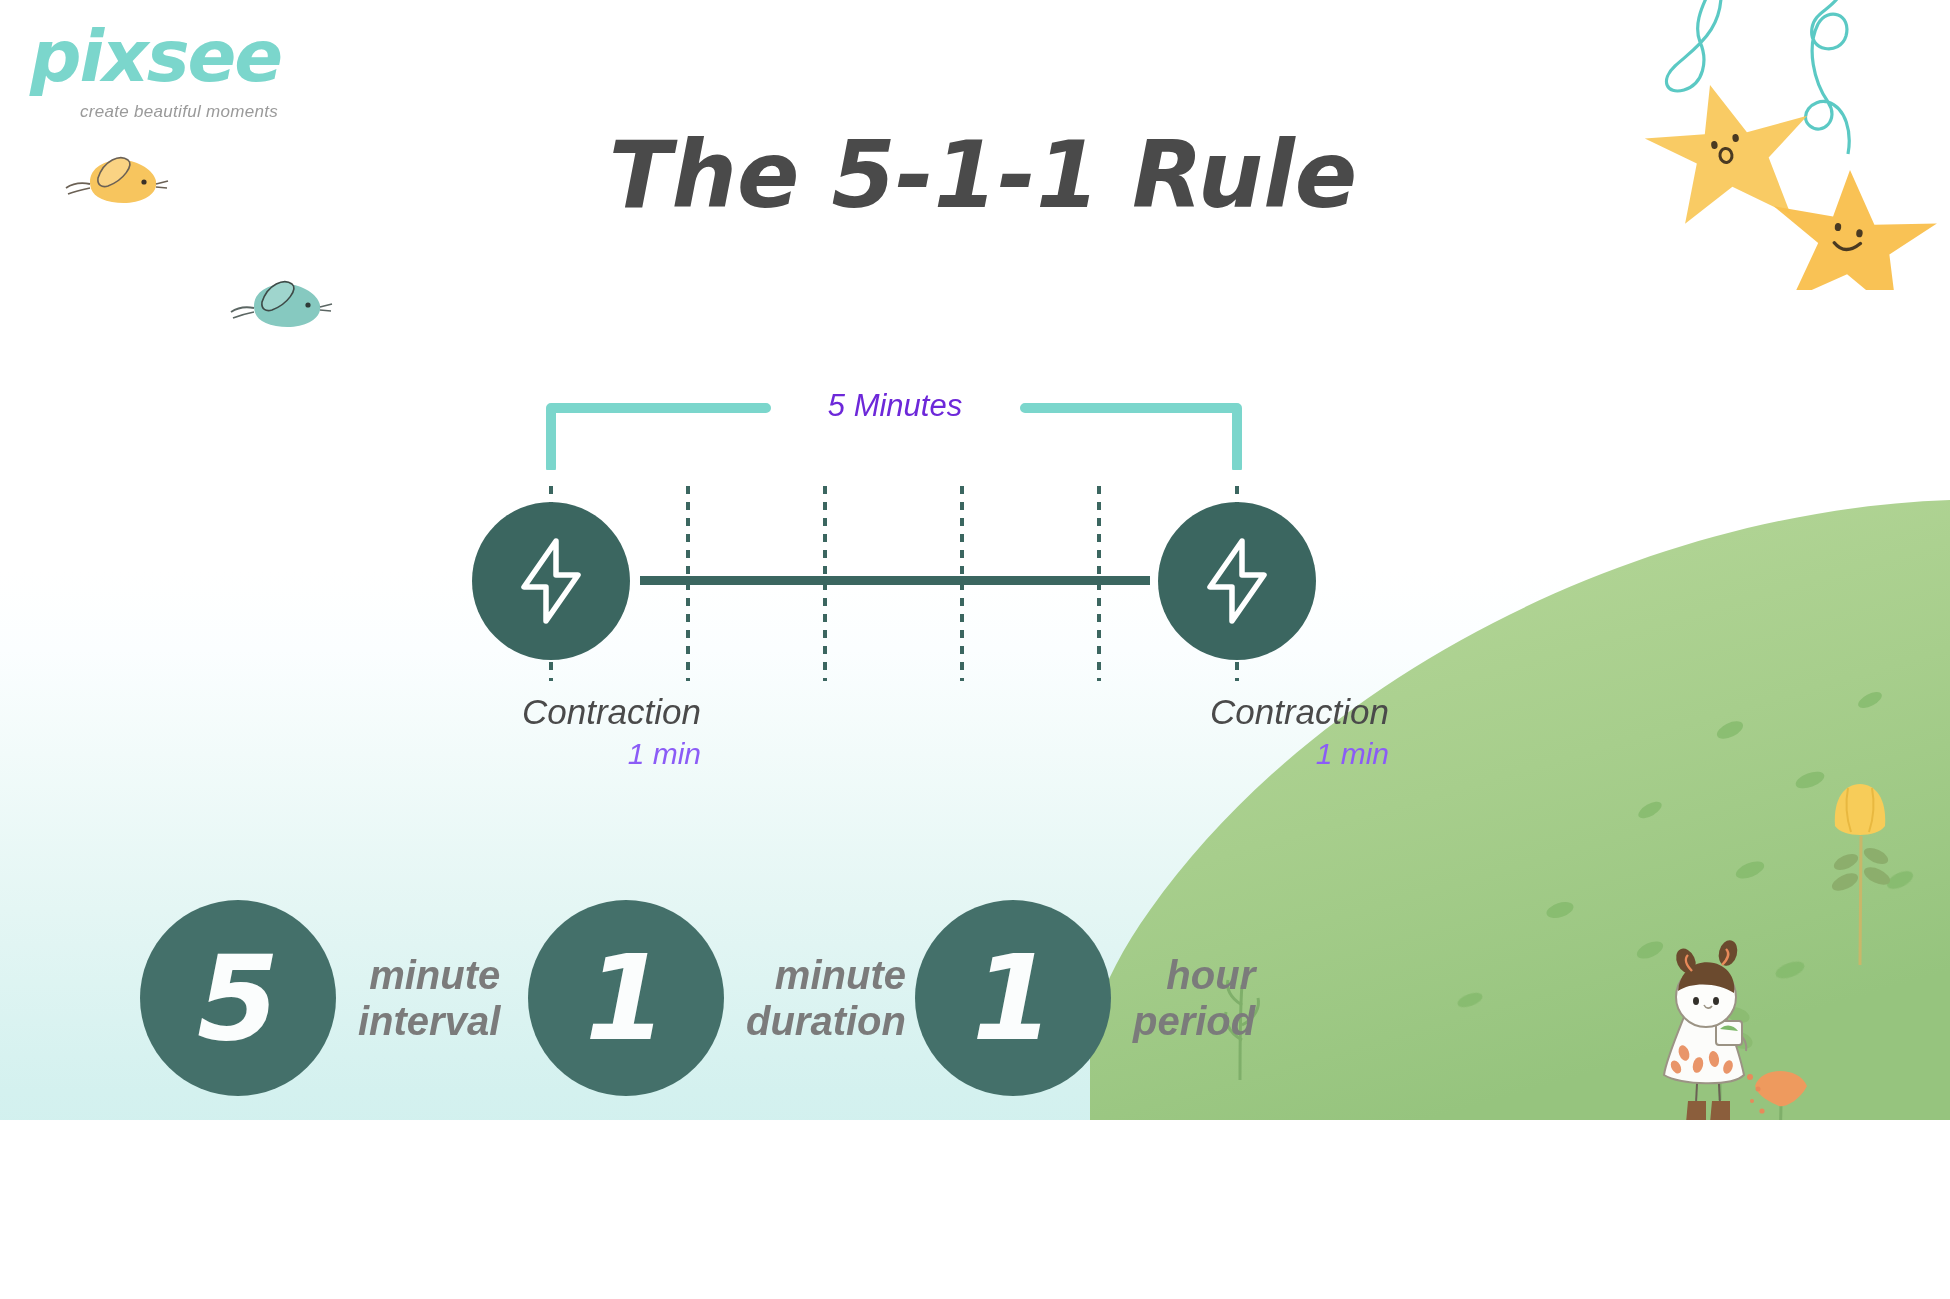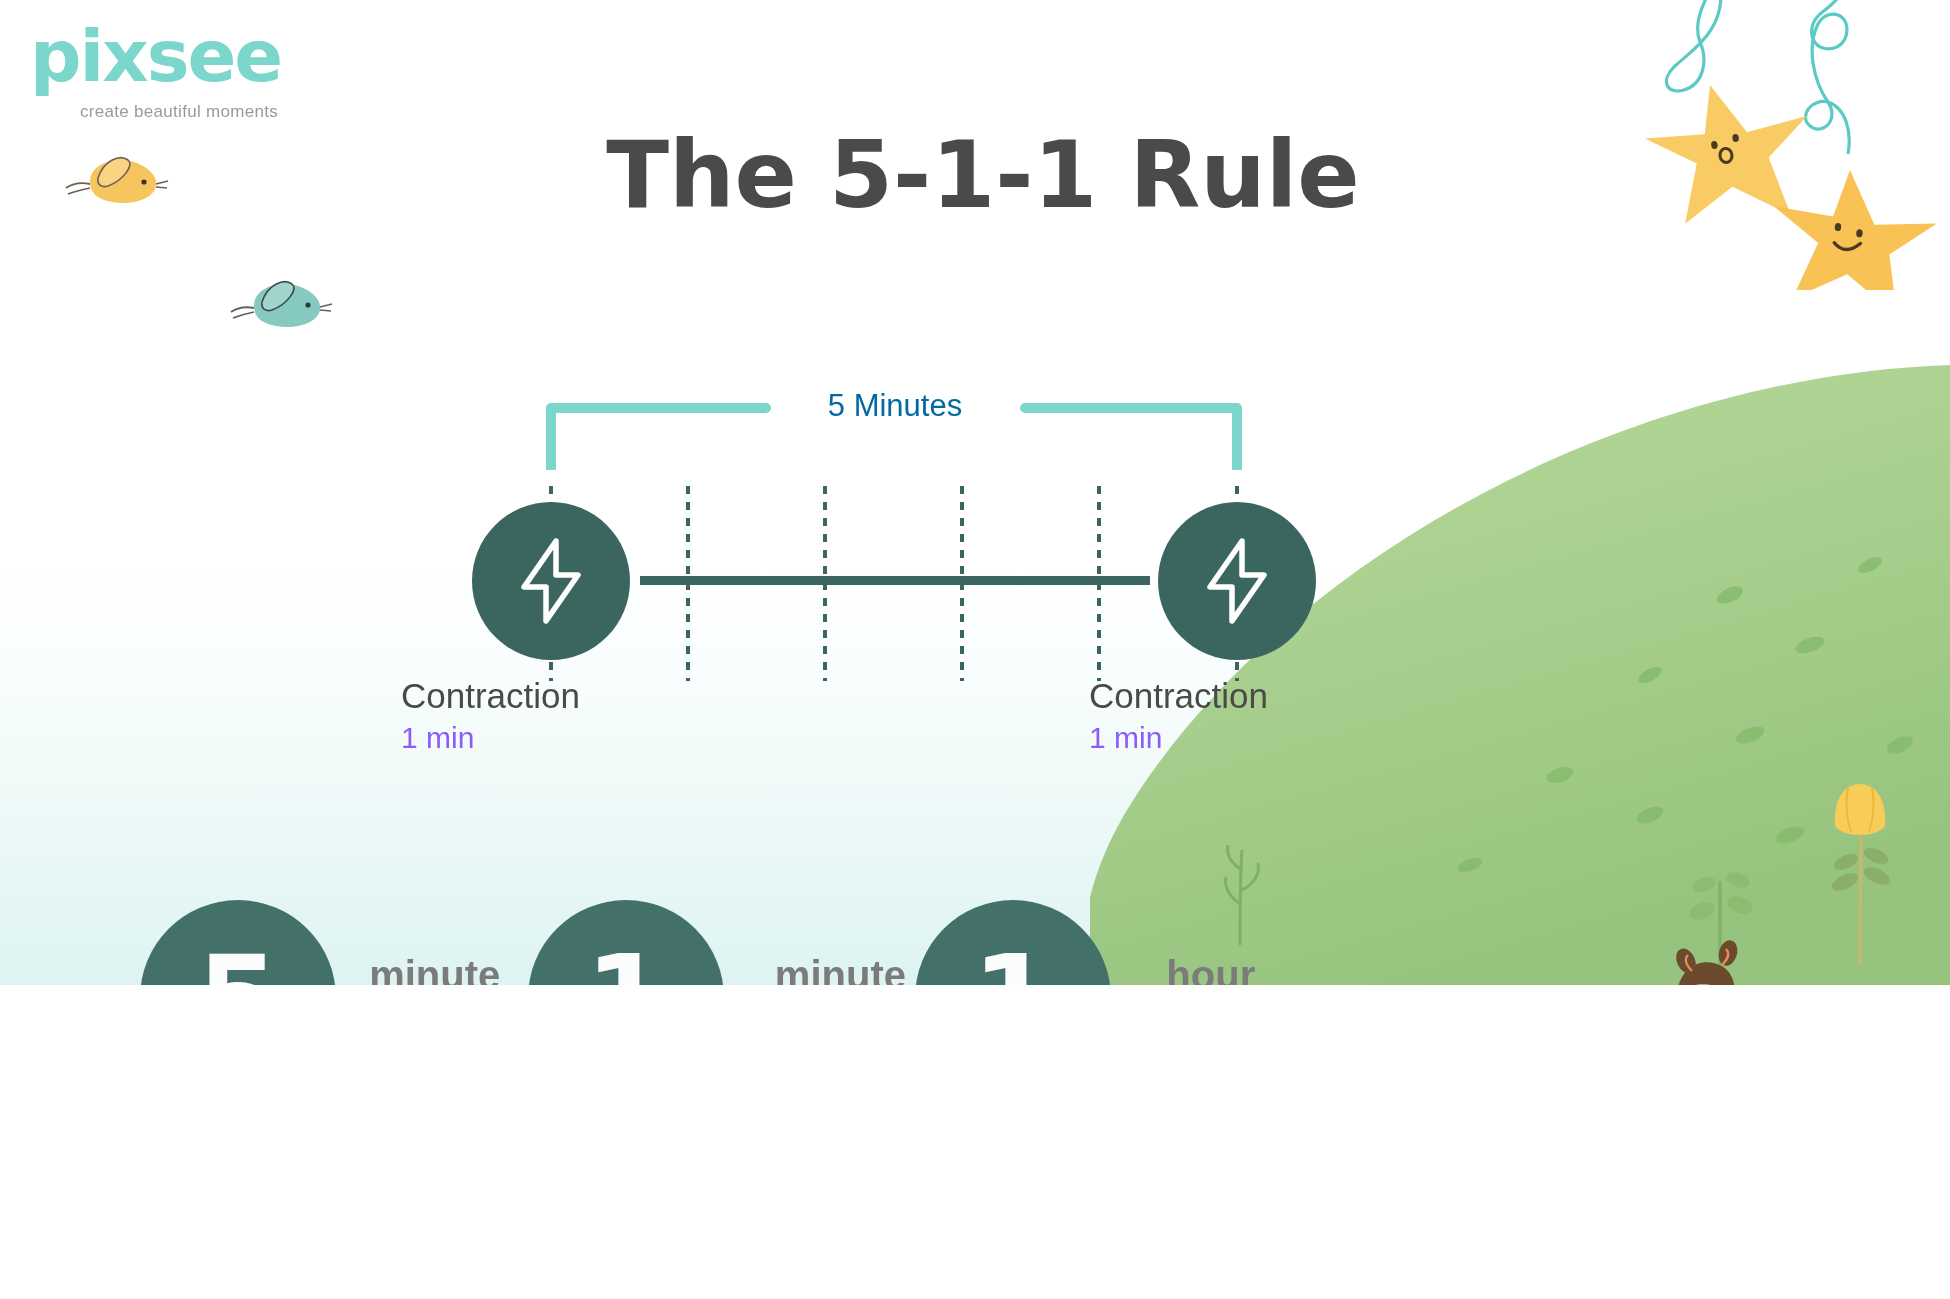--- a/index.html
+++ b/index.html
@@ -1,21 +1,21 @@
 <!DOCTYPE html>
 <html><head>
 <meta charset="utf-8">
 <style>
   html,body{margin:0;padding:0;}
   body{
     width:1950px;height:1299px;overflow:hidden;
     font-family:"Liberation Sans", sans-serif;
     background:#ffffff;
   }
-  .canvas{position:relative;width:1950px;height:985px;overflow:hidden;}
+  .canvas{position:relative;width:1950px;height:1120px;overflow:hidden;font-style:italic;}
 
   
   .bg-gradient{
     position:absolute;left:0;top:0;width:1950px;height:1299px;
     background:linear-gradient(to bottom,
       #ffffff 0%, #ffffff 44%, #fbfeff 50%,
       #f2fbfa 58%, #e4f6f4 70%, #d4f1ef 84%, #c9eeec 100%);
   }
 
   
@@ -35,21 +35,21 @@
     font-size:92px;font-weight:700;color:#4a4a4a;letter-spacing:0px;
     font-family:"DejaVu Sans", sans-serif;
   }
 
   
   .timeline{position:absolute;left:480px;top:390px;width:830px;height:330px;}
 
   .bracket{position:absolute;left:0;top:0;width:830px;height:80px;}
   .bracket-label{
     position:absolute;left:0;top:0;width:830px;text-align:center;
-    font-size:31px;color:#0369a1;line-height:1;
+    font-size:31px;color:#6d28d9;line-height:1;
   }
 
   .dot-col{
     position:absolute;top:96px;width:4px;height:195px;
     background-image:linear-gradient(#3B6660 50%, rgba(0,0,0,0) 0%);
     background-size:4px 16px;background-repeat:repeat-y;
   }
 
   .tl-line{
     position:absolute;left:160px;top:186px;width:510px;height:9px;
@@ -58,21 +58,21 @@
 
   .node{
     position:absolute;top:112px;width:158px;height:158px;border-radius:50%;
     background:#3B6660;display:flex;align-items:center;justify-content:center;
   }
   .node.left{left:-8px;}
   .node.right{left:678px;}
   .bolt{width:66px;height:86px;}
 
   .node-label{
-    position:absolute;top:284px;width:300px;text-align:left;
+    position:absolute;top:300px;width:300px;text-align:right;
     font-size:35px;color:#4a4a4a;line-height:1.28;
   }
   .node-label .sub{font-size:30px;color:#8b5cf6;display:block;}
   .node-label.left{left:-79px;}
   .node-label.right{left:609px;}
 
   
   .stats{position:absolute;left:140px;top:900px;width:1250px;height:230px;}
   .stat{position:absolute;top:0;display:flex;align-items:center;}
   .stat-circle{

